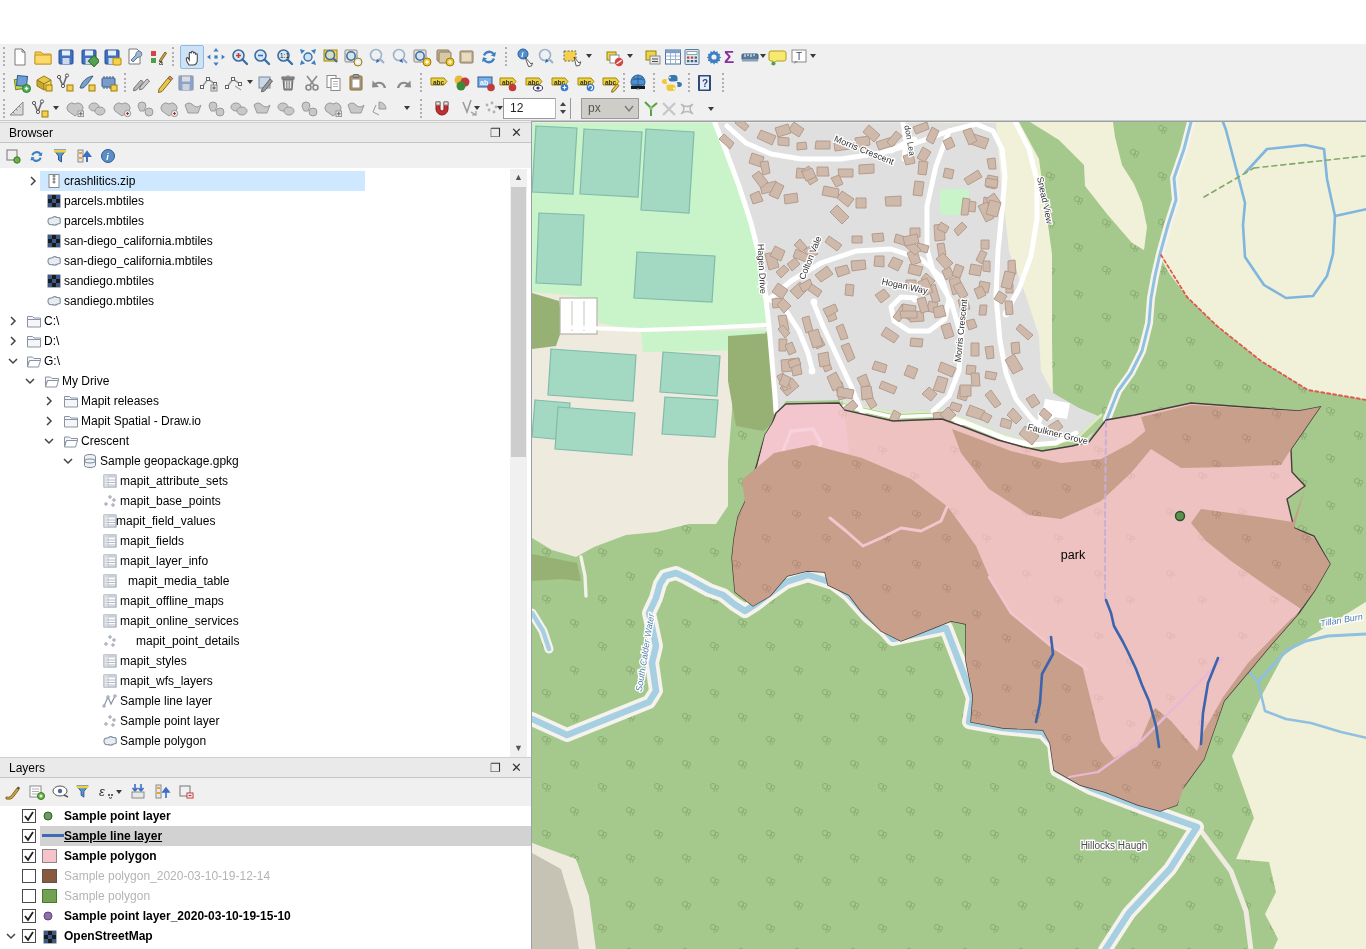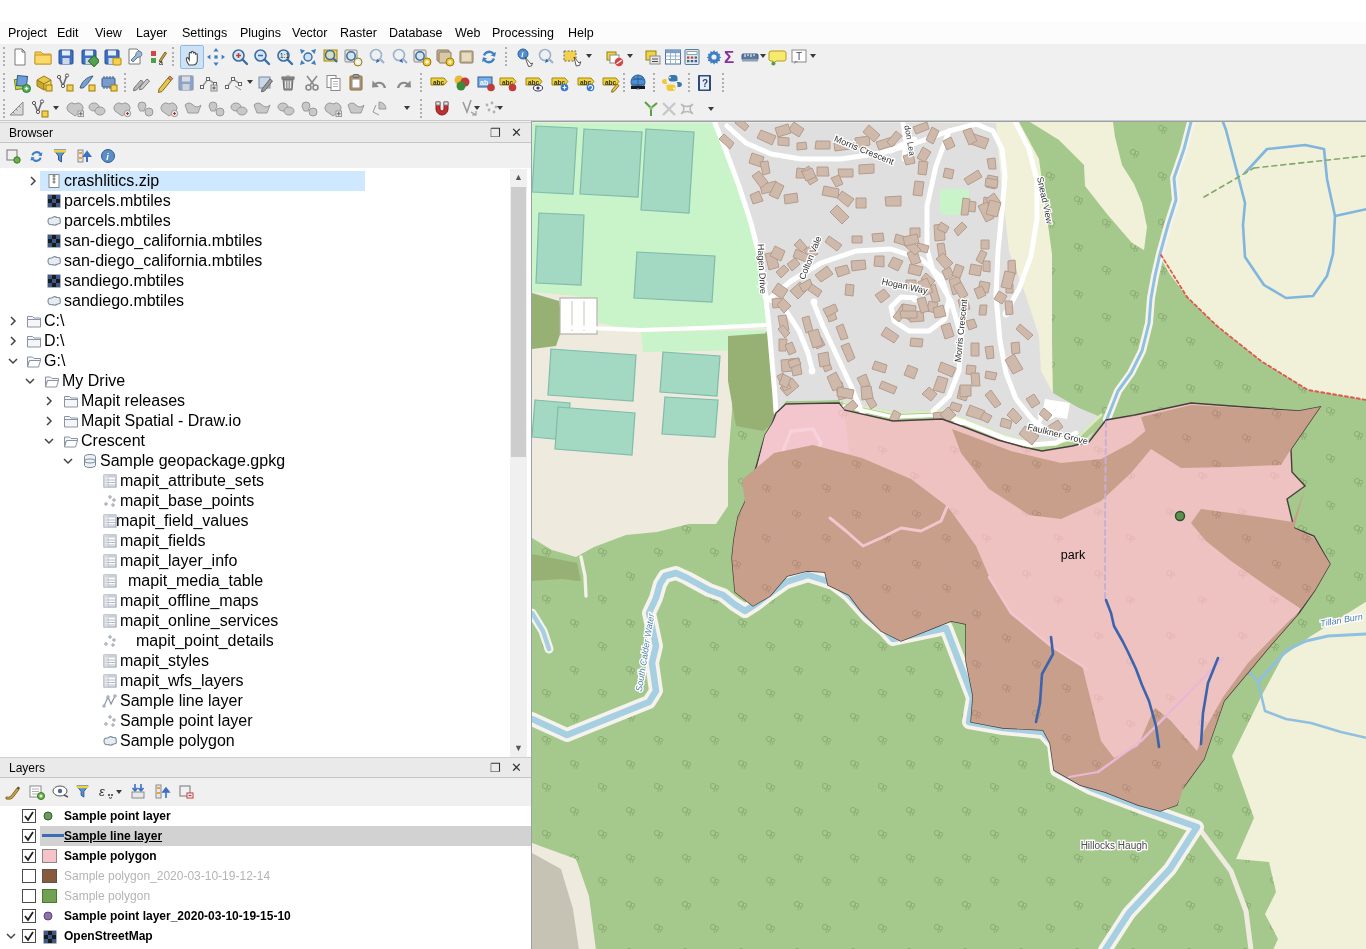--- a/index.html
+++ b/index.html
@@ -15,43 +15,29 @@
 .tbtn{position:absolute;top:1px;width:24px;height:24px;}
 .tbtn svg{position:absolute;left:2px;top:2px;}
 .tsep{position:absolute;top:3px;width:4px;height:19px;border-left:2px dotted #b0b0b0;}
 .tdd{position:absolute;top:10px;width:0;height:0;border-left:3.5px solid transparent;border-right:3.5px solid transparent;border-top:4.5px solid #3a3a3a;}
 .selbtn{background:#cde2f5;border:1px solid #90bae4;border-radius:2px;}
 #panels{position:absolute;left:0;top:121px;width:531px;height:828px;background:#f0f0f0;}
 .ptitle{position:absolute;left:0;width:531px;height:21px;background:#eaeaea;border-top:1px solid #cfcfcf;border-bottom:1px solid #c5c5c5;}
 .ptitle .t{position:absolute;left:9px;top:3px;font-size:12px;color:#000;}
 .pbtn{position:absolute;top:2px;width:17px;height:17px;color:#333;font-size:12px;text-align:center;line-height:16px;}
 .tree{position:absolute;left:0;width:531px;background:#fff;overflow:hidden;}
-.trow2{position:absolute;height:20px;font-size:16px;color:#000;line-height:20px;white-space:nowrap;}
+.trow2{position:absolute;height:20px;font-size:12px;color:#000;line-height:20px;white-space:nowrap;}
 .arrow{position:absolute;width:10px;height:10px;}
 .sb{position:absolute;width:17px;background:#f0f0f0;}
 .sbth{position:absolute;left:1px;width:15px;background:#cdcdcd;}
 .sbarr{position:absolute;left:0;width:17px;height:17px;background:#f0f0f0;color:#555;font-size:9px;text-align:center;line-height:17px;}
 .lrow{position:absolute;height:20px;font-size:12px;line-height:20px;white-space:nowrap;}
 #mapwrap{position:absolute;left:531px;top:121px;width:835px;height:828px;border-left:1px solid #9aa0a8;border-top:1px solid #9aa0a8;background:#efebe2;}
 </style></head><body>
 <div id="app">
-<div id="menubar">
-      <span style="left:8px">Project</span>
-      <span style="left:57px">Edit</span>
-      <span style="left:95px">View</span>
-      <span style="left:136px">Layer</span>
-      <span style="left:182px">Settings</span>
-      <span style="left:240px">Plugins</span>
-      <span style="left:292px">Vector</span>
-      <span style="left:340px">Raster</span>
-      <span style="left:389px">Database</span>
-      <span style="left:455px">Web</span>
-      <span style="left:492px">Processing</span>
-      <span style="left:568px">Help</span>
-    </div>
     <div id="toolbars">
 <div class="trow" style="top:0px">
 <div class="tsep" style="left:3px"></div>
 <div class="tbtn" style="left:8px">
           <svg width="20" height="20" viewBox="0 0 20 20">
             <path d="M5,2 h7 l3,3 v13 h-10 z" fill="#fff" stroke="#7a7a7a"></path>
             <path d="M12,2 l3,3 h-3 z" fill="#dcdcdc" stroke="#7a7a7a"></path>
           </svg>
         </div>
 <div class="tbtn" style="left:31px">
@@ -639,20 +625,31 @@
             <g fill="#b0b0b0">
               <circle cx="5" cy="6" r="1.4"></circle>
               <circle cx="10" cy="4" r="1.4"></circle>
               <circle cx="14" cy="8" r="1.4"></circle>
               <circle cx="7" cy="11" r="1.4"></circle>
               <circle cx="12" cy="13" r="1.4"></circle>
             </g>
           </svg>
         </div>
 <div class="tdd" style="left:497px"></div>
+</div>
+<div class="trow" style="top:52px">
+<div class="abs" style="left:503px;top:2px;width:68px;height:21px;background:#fff;border:1px solid #9a9a9a;font-size:12px;color:#222;padding:2px 0 0 6px;">12</div>
+<div class="abs" style="left:555px;top:2px;width:15px;height:21px;background:#f0f0f0;border-left:1px solid #b5b5b5;">
+<div class="abs" style="left:4px;top:4px;width:0;height:0;border-left:3.5px solid transparent;border-right:3.5px solid transparent;border-bottom:4px solid #444;"></div>
+<div class="abs" style="left:4px;top:12px;width:0;height:0;border-left:3.5px solid transparent;border-right:3.5px solid transparent;border-top:4px solid #444;"></div>
+        </div>
+<div class="abs" style="left:581px;top:2px;width:58px;height:21px;background:#cfcdc7;border:1px solid #9a9a9a;font-size:12px;color:#555;padding:2px 0 0 6px;">px
+<svg class="abs" style="right:4px;top:6px" width="10" height="8">
+            <path d="M1,1 L5,6 L9,1" stroke="#777" fill="none" stroke-width="1.3"></path>
+          </svg></div>
 </div>
 <div class="tbtn" style="left:639px;top:53px">
         <svg width="20" height="20" viewBox="0 0 20 20">
           <path d="M10,17 V9 M10,9 L4,3 M10,9 L16,4" stroke="#5aa045" stroke-width="2" fill="none"></path>
           <circle cx="10" cy="9" r="1.8" fill="#8ac878"></circle>
         </svg>
       </div>
 <div class="tbtn" style="left:657px;top:53px">
         <svg width="20" height="20" viewBox="0 0 20 20">
           <path d="M4,4 L16,16 M16,4 L4,16" stroke="#c8c8c8" stroke-width="2.4"></path>

